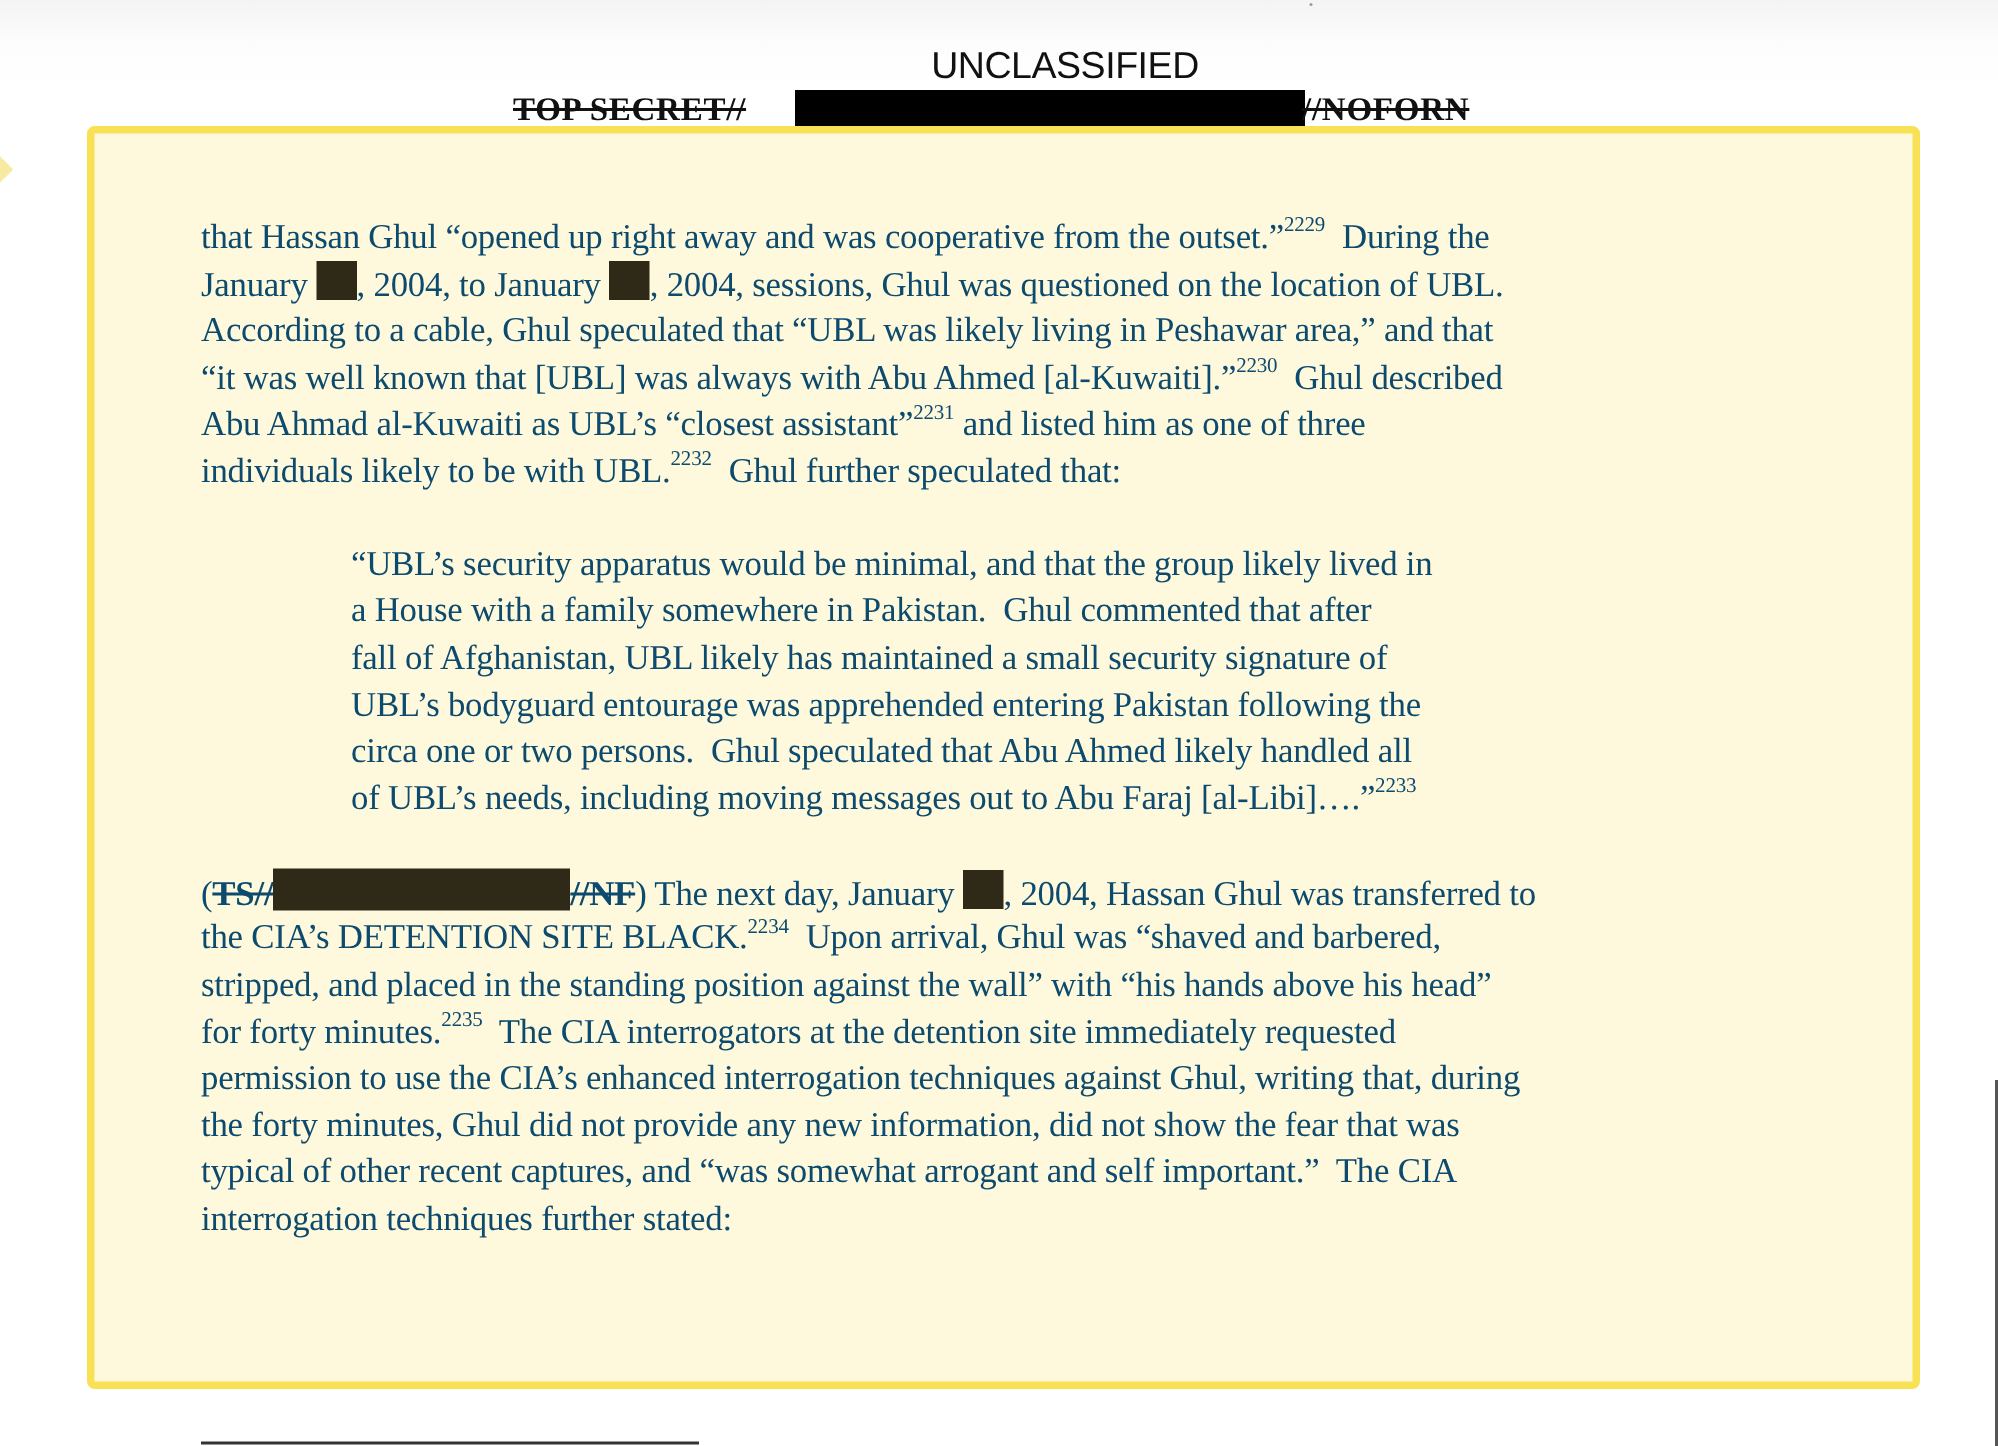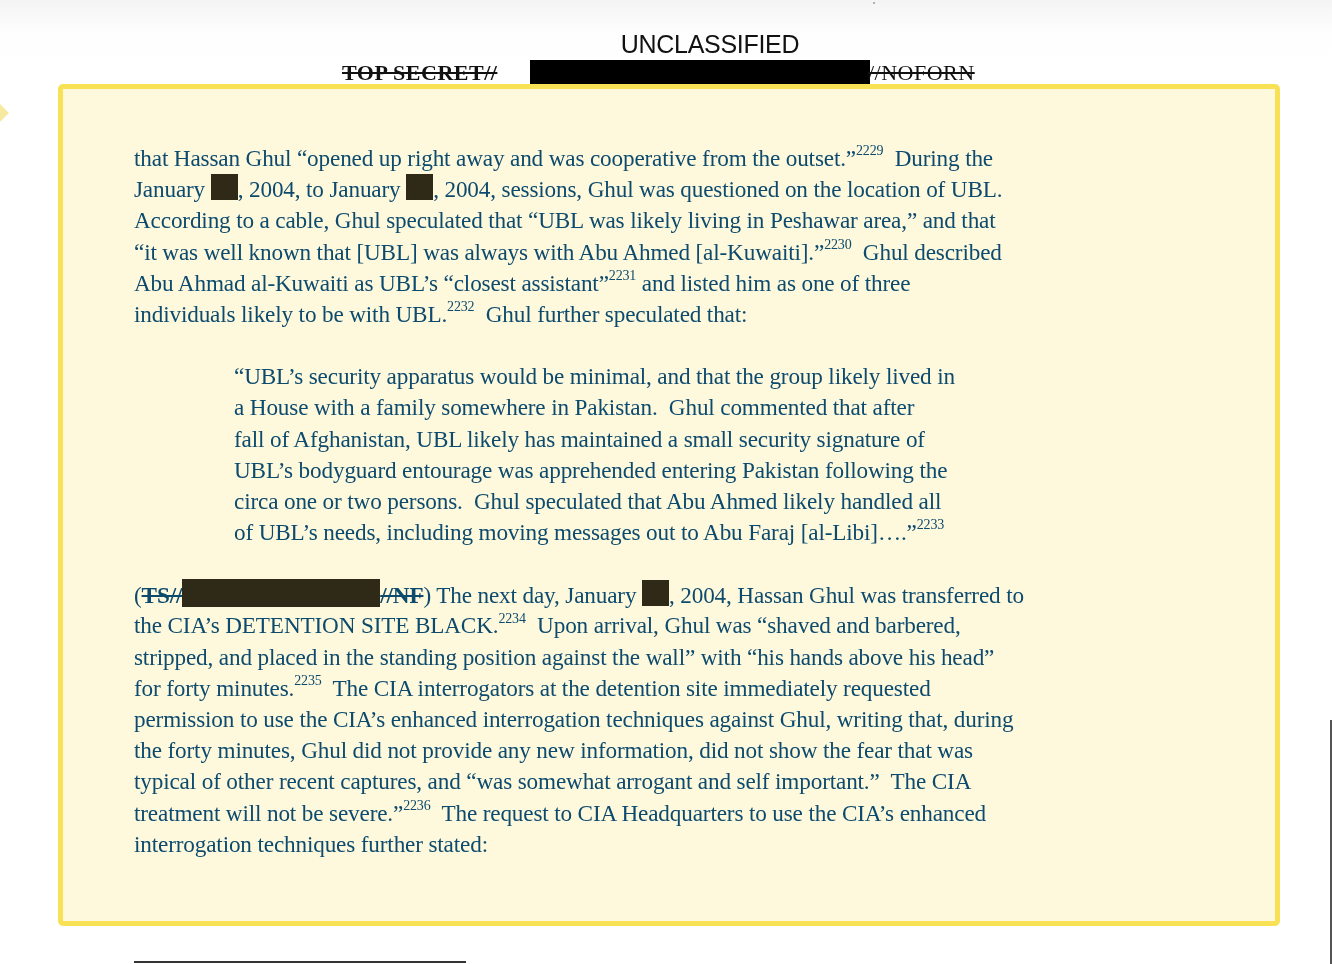--- a/index.html
+++ b/index.html
@@ -53,21 +53,21 @@
       color: #111;
       text-decoration: line-through;
       text-decoration-thickness: 2px;
       letter-spacing: 0.5px;
     }
     .marking .nf {
       position: absolute;
       left: 528px;
       top: 0;
       font-family: "Liberation Serif", serif;
-      font-weight: normal;
+      font-weight: bold;
       font-size: 22px;
       color: #111;
       text-decoration: line-through;
       text-decoration-thickness: 2px;
       letter-spacing: 0.5px;
     }
     .marking .redact-main {
       position: absolute;
       left: 190px;
       top: 0px;
@@ -201,20 +201,19 @@
   </div>
 
   <div class="para">
     <span class="line"><span>(</span><span class="strike">TS//</span><span class="rbox wide"></span><span class="strike">//NF</span><span>)</span><span style="white-space:pre"> The next day, January </span><span class="rbox small"></span><span>, 2004, Hassan Ghul was transferred to</span></span>
     <span class="line"><span>the CIA’s DETENTION SITE BLACK.</span><sup>2234</sup><span style="white-space:pre">  Upon arrival, Ghul was “shaved and barbered,</span></span>
     <span class="line">stripped, and placed in the standing position against the wall” with “his hands above his head”</span>
     <span class="line"><span>for forty minutes.</span><sup>2235</sup><span style="white-space:pre">  The CIA interrogators at the detention site immediately requested</span></span>
     <span class="line">permission to use the CIA’s enhanced interrogation techniques against Ghul, writing that, during</span>
     <span class="line">the forty minutes, Ghul did not provide any new information, did not show the fear that was</span>
     <span class="line" style="white-space:pre">typical of other recent captures, and “was somewhat arrogant and self important.”  The CIA</span>
-    <span class="line"><span>treatment will not be severe.”</span><sup>2236</sup><span style="white-space:pre">  The request to CIA Headquarters to use the CIA’s enhanced</span></span>
     <span class="line">interrogation techniques further stated:</span>
   </div>
 
 </div>
 
 <div class="footnote-rule"></div>
 <div class="edge-line"></div>
 
 </body></html>

